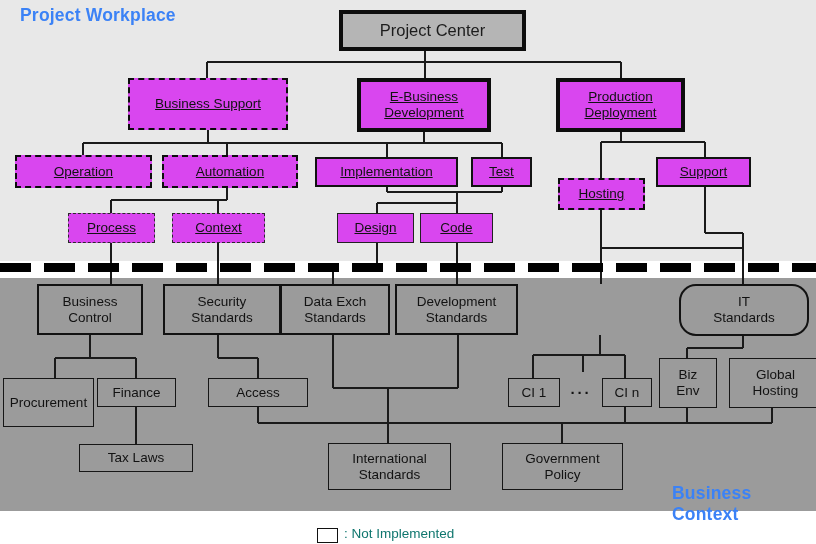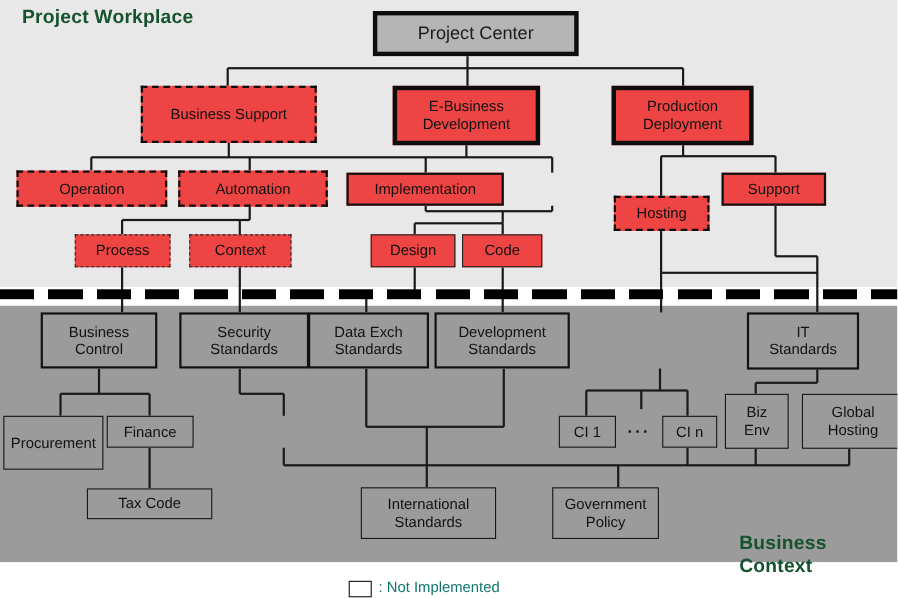--- a/index.html
+++ b/index.html
@@ -14,30 +14,30 @@
   #divider{
     position:absolute;left:0;top:263px;width:816px;height:9px;z-index:2;
     background:repeating-linear-gradient(90deg,#000 0 31px,transparent 31px 44px);
   }
   .line{position:absolute;background:#1a1a1a;z-index:1;}
   .node{
     position:absolute;box-sizing:border-box;display:flex;align-items:center;justify-content:center;
     text-align:center;color:#121212;font-size:13.5px;line-height:1.18;white-space:pre-line;z-index:3;
     padding:1px 2px;
   }
-  .top-fill{background:#ef4444;}
+  .top-fill{background:#d946ef;text-decoration:underline;}
   .bot-fill{background:#9b9b9b;}
   .b4{border:4px solid #0d0d0d;}
   .b3{border:2.5px solid #121212;}
   .b2{border:1.8px solid #161616;}
   .b1{border:1.5px solid #222222;}
   .dash{border:2.5px dashed #0d0d0d;}
   .dot{border:1.5px dashed #2a2a2a;}
   .region-label{
-    position:absolute;z-index:4;font-weight:bold;font-size:17.5px;color:#14532d;letter-spacing:0.2px;
+    position:absolute;z-index:4;font-weight:bold;font-size:17.5px;color:#3b82f6;letter-spacing:0.2px;
   }
   #node-project-center{font-size:16.5px;color:#1c1c1c;background:#b5b5b5;}
   #node-dots{font-weight:bold;font-size:15px;letter-spacing:2px;z-index:3;}
   #legend-box{
     position:absolute;left:317px;top:528px;width:21px;height:15px;background:#ffffff;
     border:1.6px solid #111;box-sizing:border-box;z-index:3;
   }
   #legend-text{position:absolute;left:344px;top:526px;font-size:13.5px;color:#0f766e;z-index:3;}
 </style>
 </head>
@@ -121,50 +121,52 @@
 
   <div class="node b4" id="node-project-center" style="left:339px;top:10px;width:187px;height:41px;">Project Center</div>
   <div class="node dash top-fill" style="left:128px;top:78px;width:160px;height:52px;">Business Support</div>
   <div class="node b4 top-fill" style="left:357px;top:78px;width:134px;height:54px;">E-Business
 Development</div>
   <div class="node b4 top-fill" style="left:556px;top:78px;width:129px;height:54px;">Production
 Deployment</div>
   <div class="node dash top-fill" style="left:15px;top:155px;width:137px;height:33px;">Operation</div>
   <div class="node dash top-fill" style="left:162px;top:155px;width:136px;height:33px;">Automation</div>
   <div class="node b3 top-fill" style="left:315px;top:157px;width:143px;height:30px;">Implementation</div>
+  <div class="node b3 top-fill" style="left:471px;top:157px;width:61px;height:30px;">Test</div>
   <div class="node dot top-fill" style="left:68px;top:213px;width:87px;height:30px;">Process</div>
   <div class="node dot top-fill" style="left:172px;top:213px;width:93px;height:30px;">Context</div>
   <div class="node b1 top-fill" style="left:337px;top:213px;width:77px;height:30px;">Design</div>
   <div class="node b1 top-fill" style="left:420px;top:213px;width:73px;height:30px;">Code</div>
   <div class="node dash top-fill" style="left:558px;top:178px;width:87px;height:32px;">Hosting</div>
   <div class="node b3 top-fill" style="left:656px;top:157px;width:95px;height:30px;">Support</div>
 
   <div class="node b3 bot-fill" style="left:37px;top:284px;width:106px;height:51px;">Business
 Control</div>
   <div class="node b3 bot-fill" style="left:163px;top:284px;width:118px;height:51px;">Security
 Standards</div>
   <div class="node b3 bot-fill" style="left:280px;top:284px;width:110px;height:51px;">Data Exch
 Standards</div>
   <div class="node b3 bot-fill" style="left:395px;top:284px;width:123px;height:51px;">Development
 Standards</div>
-  <div class="node b3 bot-fill" style="left:679px;top:284px;width:102px;height:52px;">IT
+  <div class="node b3 bot-fill" style="left:679px;top:284px;width:130px;height:52px;border-radius:17px;">IT
 Standards</div>
 
   <div class="node b2 bot-fill" style="left:3px;top:378px;width:91px;height:49px;">Procurement</div>
   <div class="node b2 bot-fill" style="left:97px;top:378px;width:79px;height:29px;">Finance</div>
+  <div class="node b2 bot-fill" style="left:208px;top:378px;width:100px;height:29px;">Access</div>
   <div class="node b2 bot-fill" style="left:508px;top:378px;width:52px;height:29px;">CI 1</div>
   <div class="node" id="node-dots" style="left:562px;top:378px;width:38px;height:29px;">···</div>
   <div class="node b2 bot-fill" style="left:602px;top:378px;width:50px;height:29px;">CI n</div>
   <div class="node b2 bot-fill" style="left:659px;top:358px;width:58px;height:50px;">Biz
 Env</div>
   <div class="node b2 bot-fill" style="left:729px;top:358px;width:93px;height:50px;">Global
 Hosting</div>
 
-  <div class="node b2 bot-fill" style="left:79px;top:444px;width:114px;height:28px;">Tax Code</div>
+  <div class="node b2 bot-fill" style="left:79px;top:444px;width:114px;height:28px;">Tax Laws</div>
   <div class="node b2 bot-fill" style="left:328px;top:443px;width:123px;height:47px;">International
 Standards</div>
-  <div class="node b2 bot-fill" style="left:502px;top:443px;width:97px;height:47px;text-align:center;">Government
+  <div class="node b2 bot-fill" style="left:502px;top:443px;width:121px;height:47px;text-align:center;">Government
 Policy</div>
 
   <div id="legend-box"></div>
   <div id="legend-text">: Not Implemented</div>
 
 </div>
 
 </body></html>

